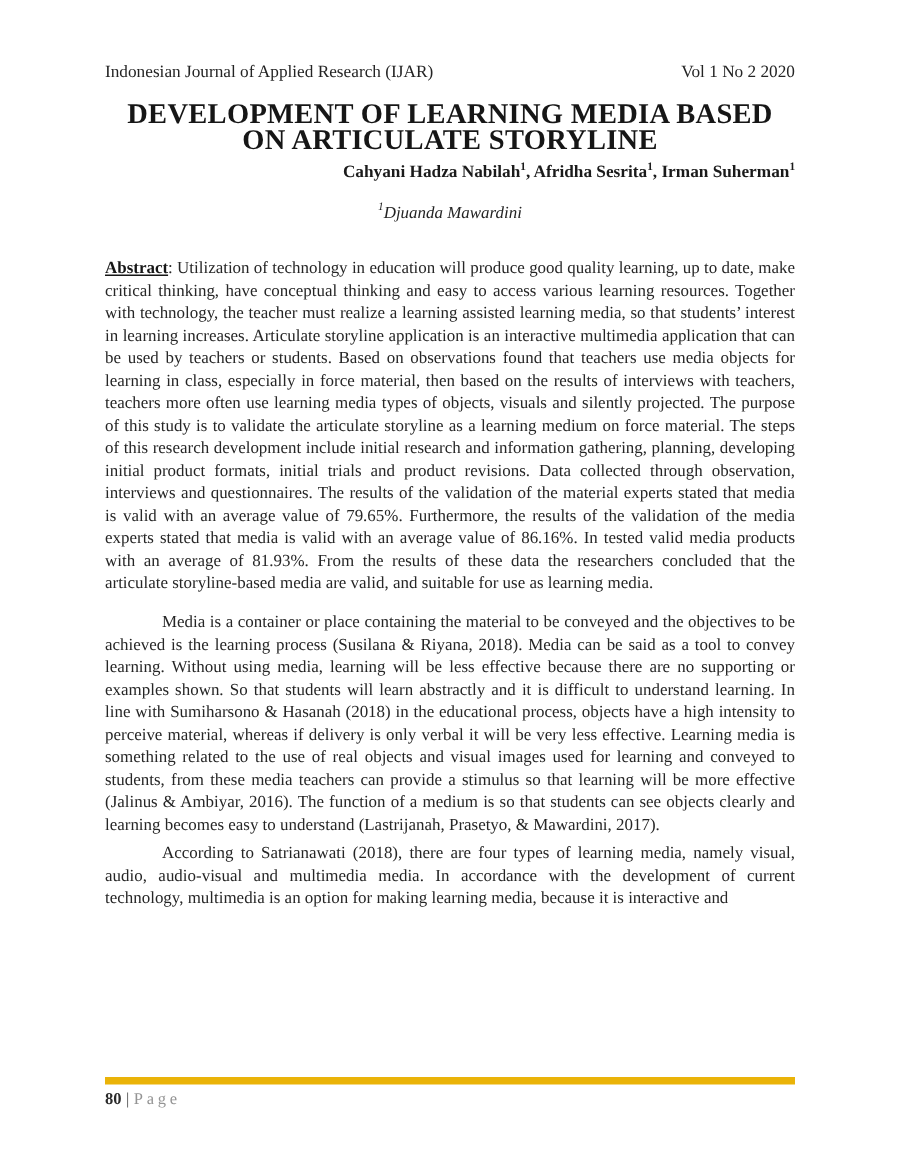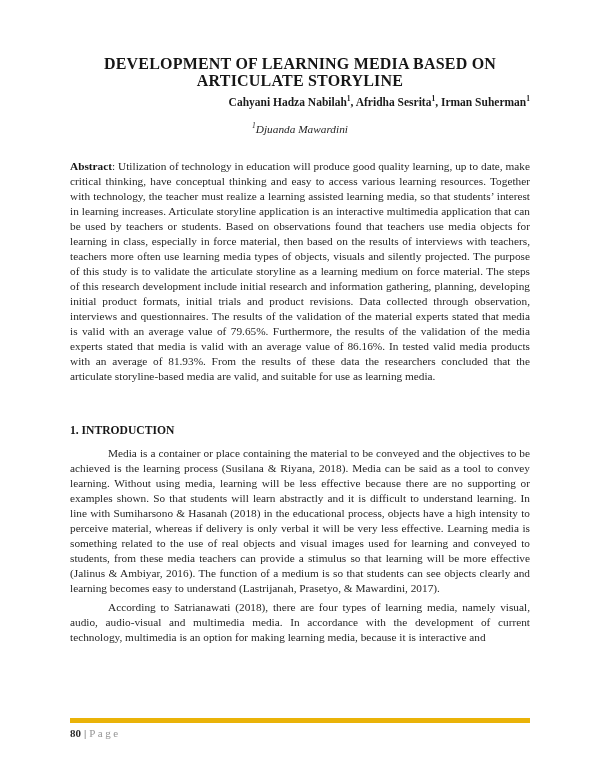--- a/index.html
+++ b/index.html
@@ -21,21 +21,21 @@
   .header {
     display: flex;
     justify-content: space-between;
     font-size: 11.5px;
     line-height: 13px;
     color: #242424;
   }
   .title {
     margin: 13px 0 0 0;
     text-align: center;
-    font-size: 16px;
+    font-size: 19px;
     line-height: 17px;
     font-weight: bold;
     letter-spacing: 0.2px;
     color: #161616;
   }
   .authors {
     margin-top: 6px;
     text-align: right;
     font-size: 11.5px;
     line-height: 14px;
@@ -64,20 +64,21 @@
   .abstract {
     margin-top: 23px;
     font-size: 11.3px;
     line-height: 15px;
     text-align: justify;
     color: #262626;
   }
   .abstract .label, .keywords .label {
     font-weight: bold;
     color: #161616;
+    text-decoration: underline;
   }
   .keywords {
     margin-top: 9px;
     font-size: 11.3px;
     line-height: 15px;
     color: #262626;
   }
   .section-heading {
     margin: 40px 0 0 0;
     font-size: 11.6px;
@@ -117,38 +118,41 @@
   .footer .page-label {
     color: #949494;
     letter-spacing: 2.5px;
   }
 </style>
 </head>
 <body>
 
 <div class="page">
 
+  <div class="header">
+    <span>Indonesian Journal of Applied Research (IJAR)</span>
+    <span>Vol 1 No 2 2020</span>
+  </div>
 
   <h1 class="title">DEVELOPMENT OF LEARNING MEDIA BASED ON ARTICULATE STORYLINE</h1>
 
   <div class="authors">
     <span>Cahyani Hadza Nabilah</span><sup>1</sup><span>, </span>
     <span>Afridha Sesrita</span><sup>1</sup><span>, </span>
     <span>Irman Suherman</span><sup>1</sup>
   </div>
 
   <div class="affiliation">
     <sup>1</sup><span>Djuanda Mawardini</span>
   </div>
 
 
   <p class="abstract"><span class="label">Abstract</span><span>: Utilization of technology in education will produce good quality learning, up to date, make critical thinking, have conceptual thinking and easy to access various learning resources. Together with technology, the teacher must realize a learning assisted learning media, so that students’ interest in learning increases. Articulate storyline application is an interactive multimedia application that can be used by teachers or students. Based on observations found that teachers use media objects for learning in class, especially in force material, then based on the results of interviews with teachers, teachers more often use learning media types of objects, visuals and silently projected. The purpose of this study is to validate the articulate storyline as a learning medium on force material. The steps of this research development include initial research and information gathering, planning, developing initial product formats, initial trials and product revisions. Data collected through observation, interviews and questionnaires. The results of the validation of the material experts stated that media is valid with an average value of 79.65%. Furthermore, the results of the validation of the media experts stated that media is valid with an average value of 86.16%. In tested valid media products with an average of 81.93%. From the results of these data the researchers concluded that the articulate storyline-based media are valid, and suitable for use as learning media.</span></p>
 
 
-  <h2 class="section-heading">1. INTRODUCTION</h2>
 
   <p class="body-para">Media is a container or place containing the material to be conveyed and the objectives to be achieved is the learning process (Susilana &amp; Riyana, 2018). Media can be said as a tool to convey learning. Without using media, learning will be less effective because there are no supporting or examples shown. So that students will learn abstractly and it is difficult to understand learning. In line with Sumiharsono &amp; Hasanah (2018) in the educational process, objects have a high intensity to perceive material, whereas if delivery is only verbal it will be very less effective. Learning media is something related to the use of real objects and visual images used for learning and conveyed to students, from these media teachers can provide a stimulus so that learning will be more effective (Jalinus &amp; Ambiyar, 2016). The function of a medium is so that students can see objects clearly and learning becomes easy to understand (Lastrijanah, Prasetyo, &amp; Mawardini, 2017).</p>
 
   <p class="body-para second">According to Satrianawati (2018), there are four types of learning media, namely visual, audio, audio-visual and multimedia media. In accordance with the development of current technology, multimedia is an option for making learning media, because it is interactive and</p>
 
   <div class="footer">
     <span class="page-number">80</span><span class="separator">|</span><span class="page-label">Page</span>
   </div>
 
 </div>

